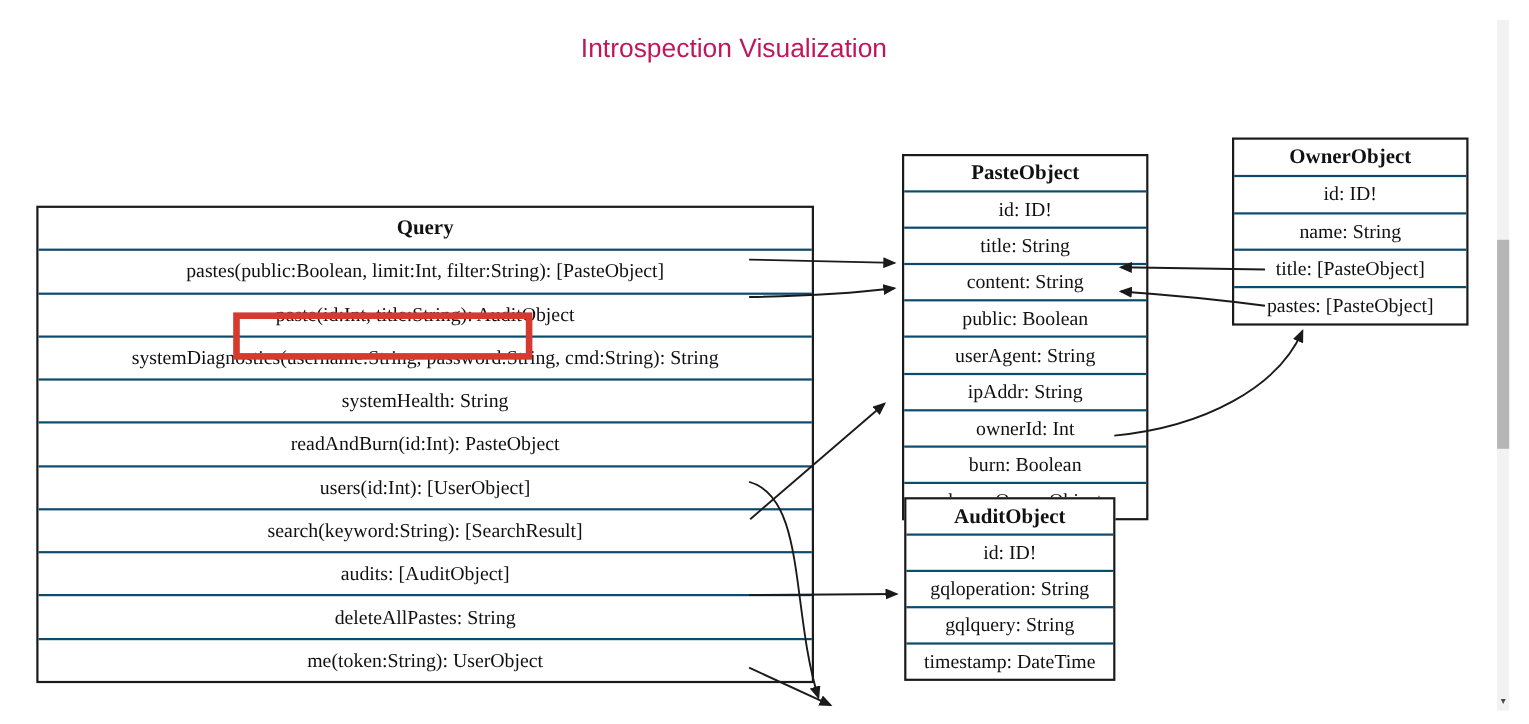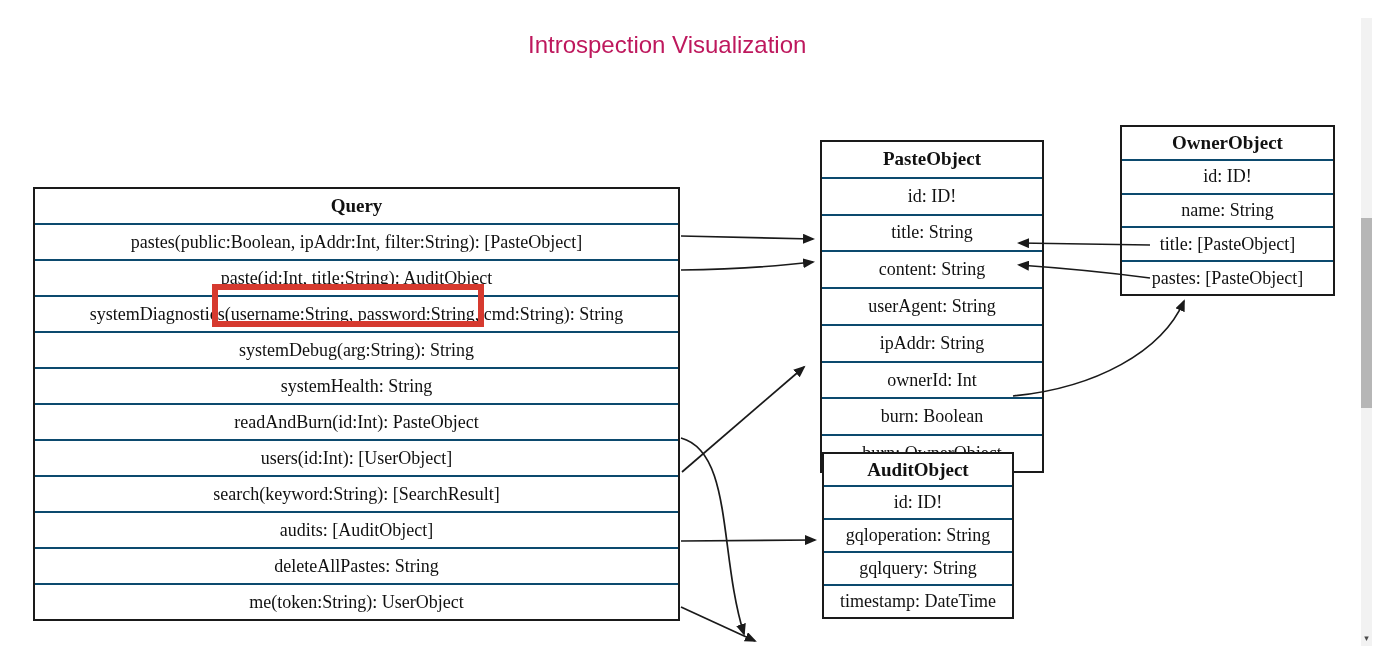--- a/index.html
+++ b/index.html
@@ -15,21 +15,21 @@
   .schema-table {
     position:absolute; border:2px solid #1a1a1a; background:#fff;
     display:flex; flex-direction:column; box-sizing:border-box;
   }
   .schema-table .row {
     flex:1; display:flex; align-items:center; justify-content:center;
     border-top:2px solid #0c4a6e; font-size:18px; color:#111;
     white-space:nowrap; overflow:hidden; padding:0 2px;
   }
   .schema-table .row.header { border-top:none; font-weight:bold; font-size:19px; }
-  .tbl-query  {left:33px;   top:187px; width:647px; height:434px;}
+  .tbl-query  {left:33px;   top:187px; width:707px; height:434px;}
   .tbl-paste  {left:820px;  top:92px;  width:224px; height:333px;margin-top:48px;}
   .tbl-owner  {left:1120px; top:125px; width:215px; height:171px;}
   .tbl-audit  {left:822px;  top:452px; width:192px; height:167px;}
   .highlight-box {
     position:absolute; left:212px; top:284px; width:272px; height:43px;
     border:6px solid #d63a2f; box-sizing:border-box; z-index:5;
   }
   svg.edge-layer {position:absolute; left:0; top:0; z-index:3; pointer-events:none;}
   .edge {stroke:#1a1a1a; stroke-width:1.7; fill:none;}
   .scrollbar-track {
@@ -65,38 +65,38 @@
       <path d="M1150,278 C1105,272 1062,268 1019,265" class="edge" marker-end="url(#arrowhead)"></path>
       <path d="M1013,396 C1095,388 1162,352 1184,301" class="edge" marker-end="url(#arrowhead)"></path>
       <path d="M682,472 L804,367" class="edge" marker-end="url(#arrowhead)"></path>
       <path d="M681,438 C733,452 719,555 744,634" class="edge" marker-end="url(#arrowhead)"></path>
       <path d="M681,541 L815,540" class="edge" marker-end="url(#arrowhead)"></path>
       <path d="M681,607 L755,641" class="edge" marker-end="url(#arrowhead)"></path>
     </svg>
 
   <div class="schema-table tbl-query">
       <div class="row header">Query</div>
-      <div class="row">pastes(public:Boolean, ipAddr:Int, filter:String): [PasteObject]</div>
+      <div class="row">pastes(public:Boolean, limit:Int, filter:String): [PasteObject]</div>
       <div class="row">paste(id:Int, title:String): AuditObject</div>
       <div class="row">systemDiagnostics(username:String, password:String, cmd:String): String</div>
-      <div class="row">systemDebug(arg:String): String</div>
       <div class="row">systemHealth: String</div>
       <div class="row">readAndBurn(id:Int): PasteObject</div>
       <div class="row">users(id:Int): [UserObject]</div>
       <div class="row">search(keyword:String): [SearchResult]</div>
       <div class="row">audits: [AuditObject]</div>
       <div class="row">deleteAllPastes: String</div>
       <div class="row">me(token:String): UserObject</div>
     </div>
 
   <div class="schema-table tbl-paste">
       <div class="row header">PasteObject</div>
       <div class="row">id: ID!</div>
       <div class="row">title: String</div>
       <div class="row">content: String</div>
+      <div class="row">public: Boolean</div>
       <div class="row">userAgent: String</div>
       <div class="row">ipAddr: String</div>
       <div class="row">ownerId: Int</div>
       <div class="row">burn: Boolean</div>
       <div class="row">burn: OwnerObject</div>
     </div>
 
   <div class="schema-table tbl-owner">
       <div class="row header">OwnerObject</div>
       <div class="row">id: ID!</div>

